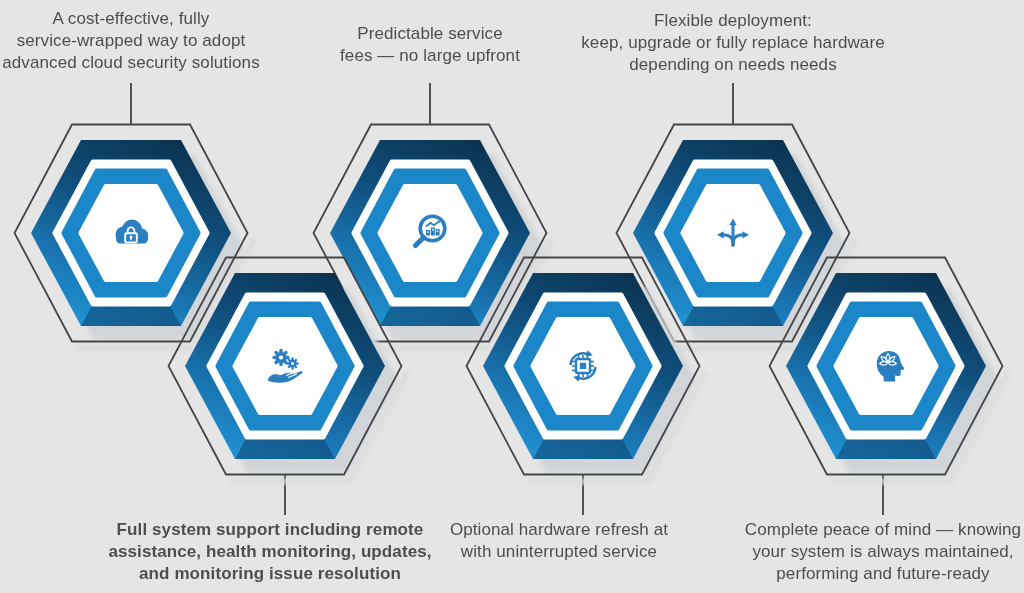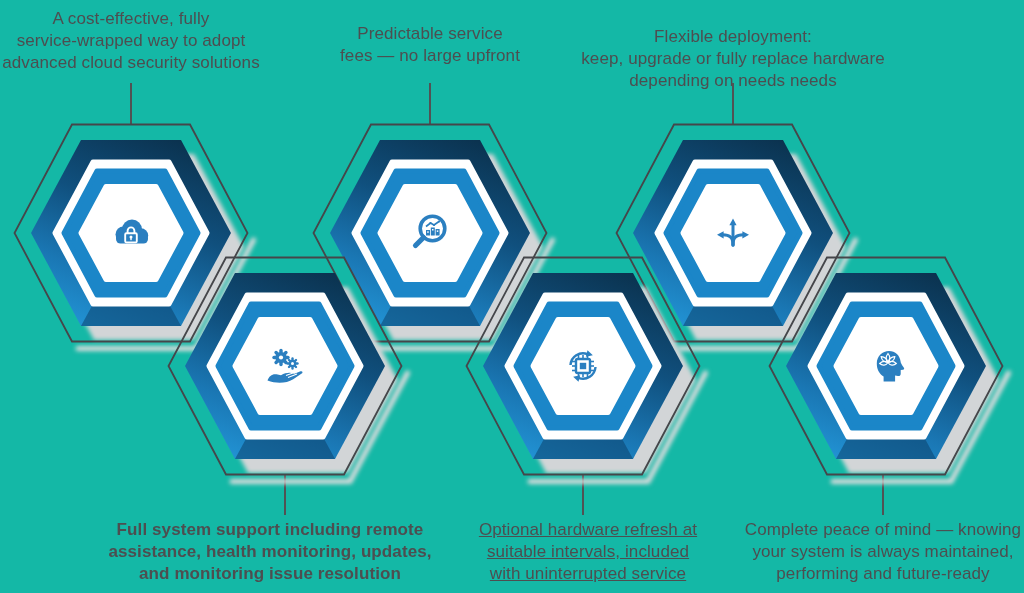--- a/index.html
+++ b/index.html
@@ -1,19 +1,19 @@
 <!DOCTYPE html>
 <html><head>
 <meta charset="utf-8">
 <style>
   html,body{margin:0;padding:0;background:#ffffff;}
   .canvas{
     position:relative;
     width:1024px;height:593px;
-    background:#14b8a6;
+    background:#e5e5e5;
     overflow:hidden;
     font-family:"Liberation Sans", sans-serif;
   }
   .module{position:absolute;inset:0;pointer-events:none;}
   .hexwrap{position:absolute;width:236px;height:220px;}
   .hexwrap svg{overflow:visible;display:block;width:100%;height:100%;}
   .connector{position:absolute;width:2px;background:#515254;}
   .label{
     position:absolute;width:360px;text-align:center;
     font-size:17px;line-height:22px;color:#4d4e50;letter-spacing:.1px;
@@ -30,23 +30,23 @@
 
   .m0 .connector{left:130px;top:83px;height:41px;}
   .m1 .connector{left:429px;top:83px;height:41px;}
   .m2 .connector{left:732px;top:83px;height:41px;}
   .m3 .connector{left:284px;top:475px;height:40px;}
   .m4 .connector{left:582px;top:475px;height:40px;}
   .m5 .connector{left:882px;top:475px;height:40px;}
 
   .m0 .label{left:-49px;top:8px;}
   .m1 .label{left:250px;top:10px;margin-top:13px;}
-  .m2 .label{left:553px;top:10px;margin-top:16px;}
+  .m2 .label{left:553px;top:10px;}
   .m3 .label{left:90px;top:519px;font-weight:bold;}
-  .m4 .label{left:408px;top:519px;text-decoration:underline;}
+  .m4 .label{left:379px;top:519px;}
   .m5 .label{left:703px;top:519px;}
 
   
   .hex-outline{fill:none;stroke:#45464a;stroke-width:1.8;}
   .hex-outer-shadow{fill:none;stroke:#d9dbdc;stroke-width:5;stroke-linecap:round;}
   .hex-inner-shadow{fill:#d2d5d7;}
   .hex-grad{fill:url(#hexgrad);}
   .hex-facet{fill:#0a3c63;opacity:.5;}
   .hex-rim{fill:#ffffff;stroke:#ffffff;stroke-width:5;stroke-linejoin:round;}
   .hex-ring{fill:#1b86c8;stroke:#1b86c8;stroke-width:5;stroke-linejoin:round;}
@@ -296,21 +296,20 @@
         <polygon class="hex-outline" points="59,1.5 177,1.5 234.5,110 177,218.5 59,218.5 1.5,110"></polygon>
 
         <use class="hex-icon" x="94" y="86" width="48" height="48" href="#gears-hand-icon" xlink:href="#gears-hand-icon"></use>
       </svg>
     </div>
   </div>
 
   <div class="module m4 pos-bottom">
     <div class="label">
       <span class="label-line">Optional hardware refresh at</span>
-      <span class="label-line">suitable intervals, included</span>
       <span class="label-line">with uninterrupted service</span>
     </div>
     <div class="connector"></div>
     <div class="hexwrap">
       <svg viewBox="0 0 236 220">
 
         <path class="hex-outer-shadow" d="M240.5,117 L183,225.5 L65,225.5" filter="url(#blur3)"></path>
 
         <polygon class="hex-inner-shadow" points="81,31 181,31 231,124 181,217 81,217 31,124" filter="url(#blur3)"></polygon>
 

